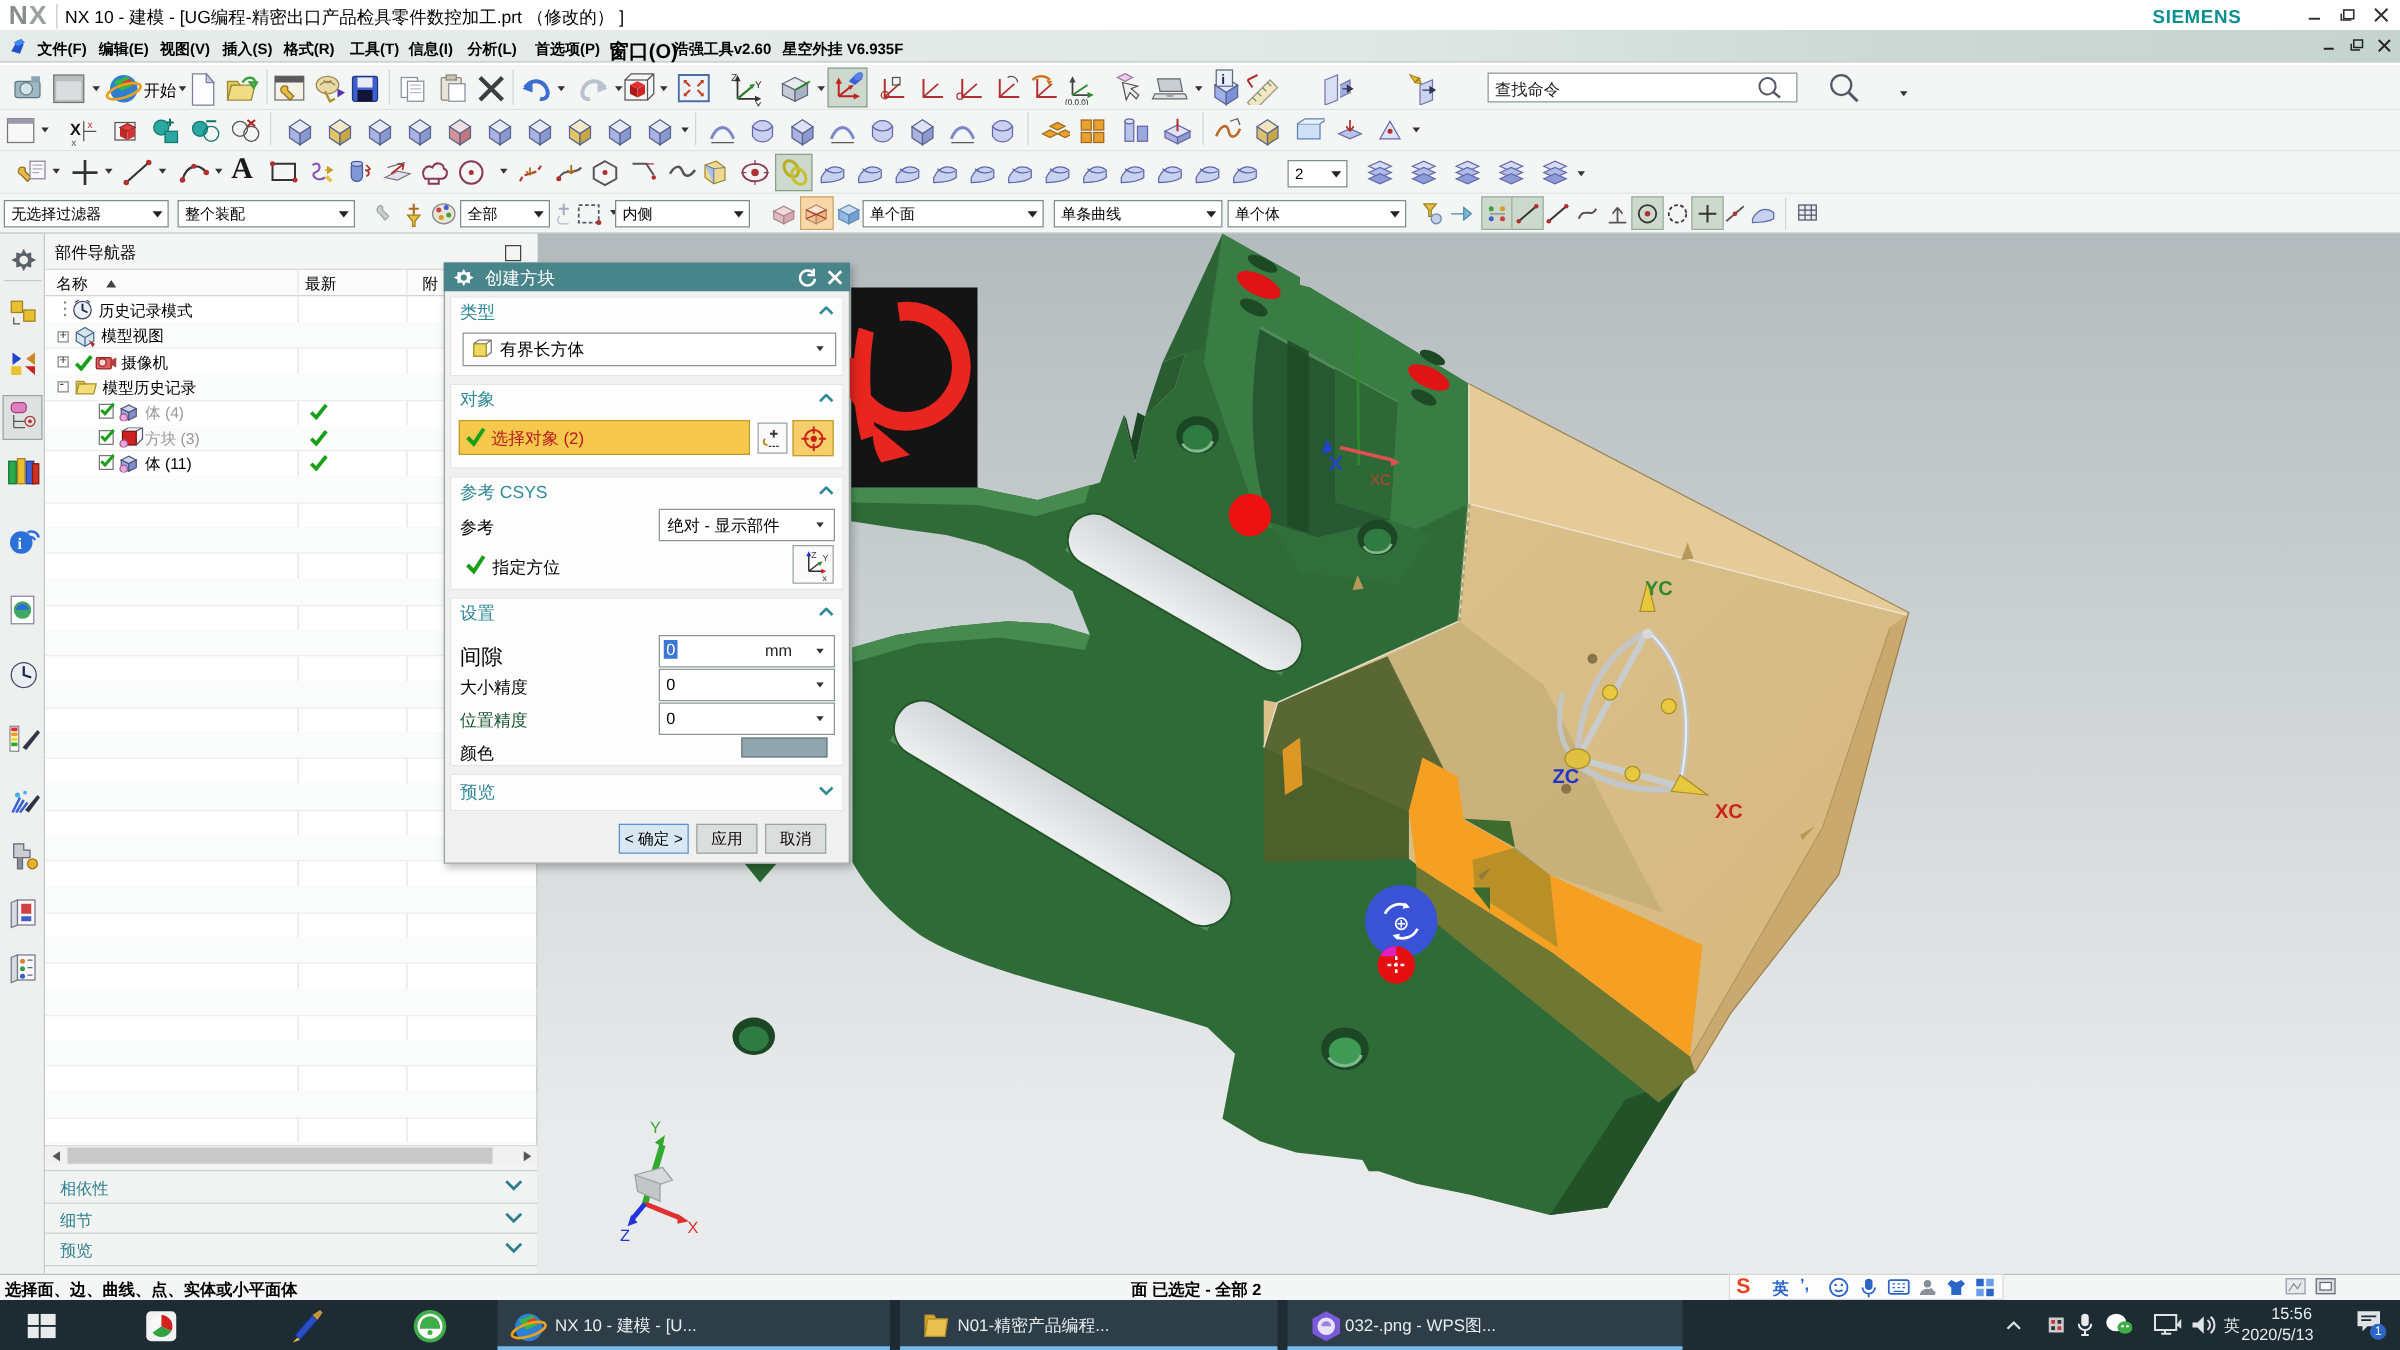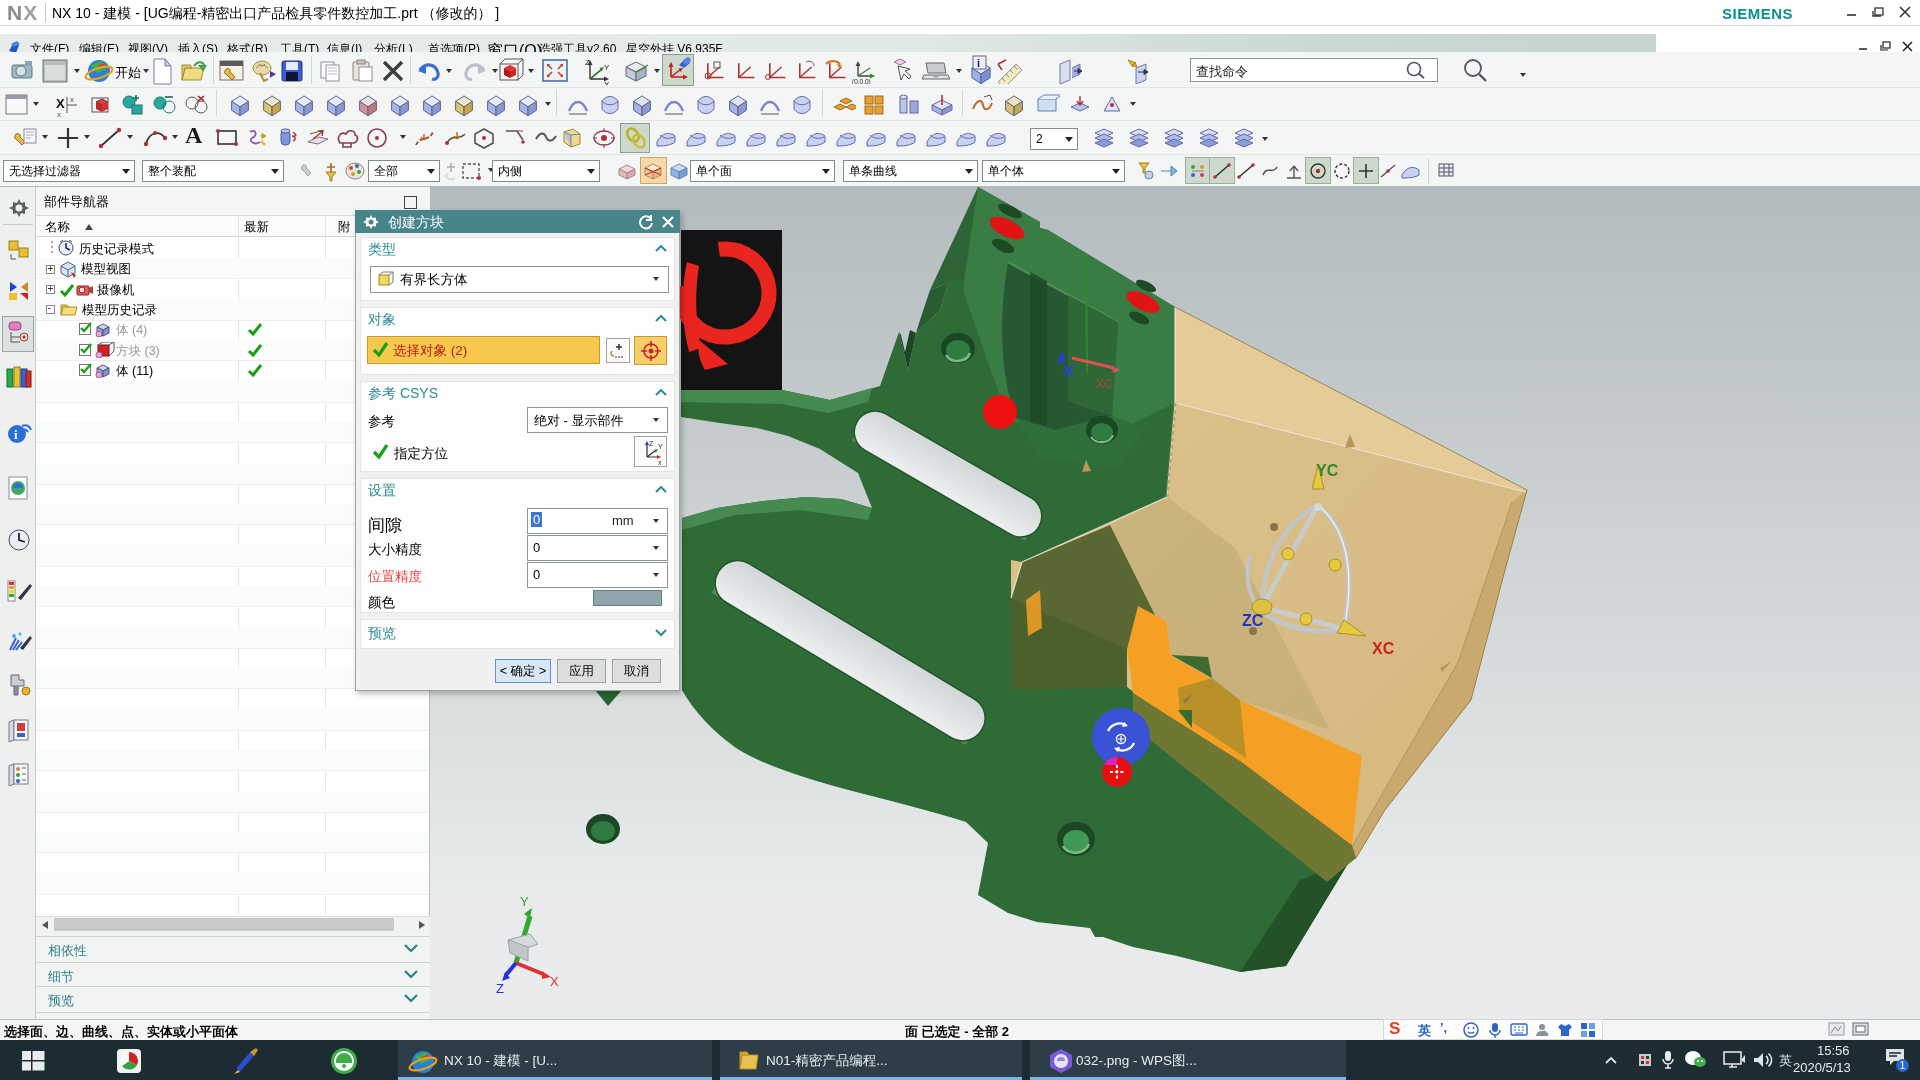--- a/index.html
+++ b/index.html
@@ -18,21 +18,21 @@
       <path d="M2 9 h9" stroke="#333" stroke-width="1.6"></path>
     </svg>
 <svg class="abs" style="left:1871px;top:6px;" width="14" height="12" viewBox="0 0 14 12">
       <rect x="4" y="2" width="8" height="7" fill="none" stroke="#333" stroke-width="1.3"></rect>
       <path d="M2 5 v5 h8" fill="none" stroke="#333" stroke-width="1.3"></path>
     </svg>
 <svg class="abs" style="left:1898px;top:6px;" width="14" height="12" viewBox="0 0 14 12">
       <path d="M2 1 L12 11 M12 1 L2 11" stroke="#333" stroke-width="1.6"></path>
     </svg>
 </div>
-<div class="abs" style="left:0;top:34px;width:1656px;height:26px;background:linear-gradient(90deg,#e6ece9 0%,#e1e9e6 55%,#cbd8d4 80%,#c6d4d0 100%);border-bottom:1px solid #b9c4c0;">
+<div class="abs" style="left:0;top:24px;width:1920px;height:26px;background:linear-gradient(90deg,#e6ece9 0%,#e1e9e6 55%,#cbd8d4 80%,#c6d4d0 100%);border-bottom:1px solid #b9c4c0;font-weight:bold;">
 <svg class="abs" style="left:6px;top:4px;" width="18" height="18">
       <path d="M3 13 L8 4 L13 7 L10 15 Z" fill="#2255cc"></path>
       <path d="M5 6 L11 3 L14 6 L8 9 Z" fill="#4488ee"></path>
     </svg>
 <span class="abs" style="left:30px;top:7px;font-size:12px;color:#000;white-space:nowrap;">文件(F)</span>
 <span class="abs" style="left:79px;top:7px;font-size:12px;color:#000;white-space:nowrap;">编辑(E)</span>
 <span class="abs" style="left:128px;top:7px;font-size:12px;color:#000;white-space:nowrap;">视图(V)</span>
 <span class="abs" style="left:178px;top:7px;font-size:12px;color:#000;white-space:nowrap;">插入(S)</span>
 <span class="abs" style="left:227px;top:7px;font-size:12px;color:#000;white-space:nowrap;">格式(R)</span>
 <span class="abs" style="left:280px;top:7px;font-size:12px;color:#000;white-space:nowrap;">工具(T)</span>
@@ -1157,21 +1157,21 @@
   </svg>
 <span class="abs" style="left:368px;top:514px;font-size:17px;color:#000;">间隙</span>
 <div class="abs" style="left:527px;top:508px;width:141px;height:26px;background:#fff;border:1px solid #8a9793;"></div>
 <span class="abs" style="left:531px;top:512px;font-size:13px;color:#fff;background:#3a76d6;padding:0 2px;">0</span>
 <span class="abs" style="left:612px;top:513px;font-size:13px;color:#222;">mm</span>
 <span class="caret" style="left:653px;top:519px;"></span>
 <span class="abs" style="left:368px;top:541px;font-size:13.5px;color:#000;">大小精度</span>
 <div class="abs" style="left:527px;top:535px;width:141px;height:26px;background:#fff;border:1px solid #8a9793;"></div>
 <span class="abs" style="left:533px;top:540px;font-size:13px;color:#000;">0</span>
 <span class="caret" style="left:653px;top:546px;"></span>
-<span class="abs" style="left:368px;top:568px;font-size:13.5px;color:#ef4444;">位置精度</span>
+<span class="abs" style="left:368px;top:568px;font-size:13.5px;color:#14532d;">位置精度</span>
 <div class="abs" style="left:527px;top:562px;width:141px;height:26px;background:#fff;border:1px solid #8a9793;"></div>
 <span class="abs" style="left:533px;top:567px;font-size:13px;color:#000;">0</span>
 <span class="caret" style="left:653px;top:573px;"></span>
 <span class="abs" style="left:368px;top:594px;font-size:13.5px;color:#000;">颜色</span>
 <div class="abs" style="left:593px;top:590px;width:69px;height:16px;background:#90a5ae;border:1px solid #6a7d85;"></div>
 <div class="abs" style="left:360px;top:619px;width:315px;height:30px;background:#fdfdfd;border:1px solid #e3e5e4;"></div>
 <span class="abs" style="left:368px;top:625px;font-size:14px;color:#2e8a96;">预览</span>
 <svg class="abs" style="left:655px;top:629px;" width="12" height="8" viewBox="0 0 12 8">
     <path d="M1 1 L6 6 L11 1" stroke="#2e8a96" stroke-width="2" fill="none"></path>
   </svg>

